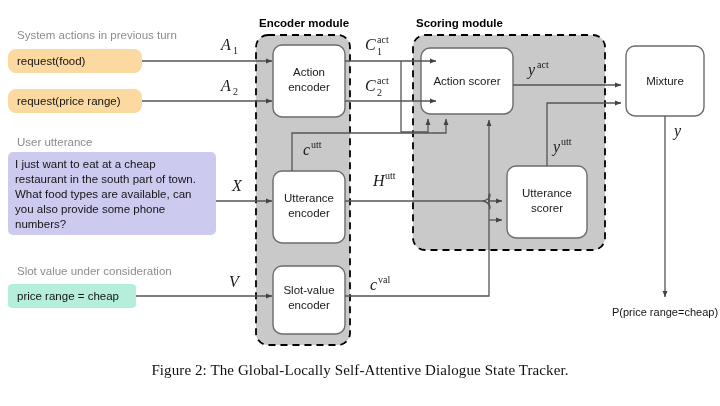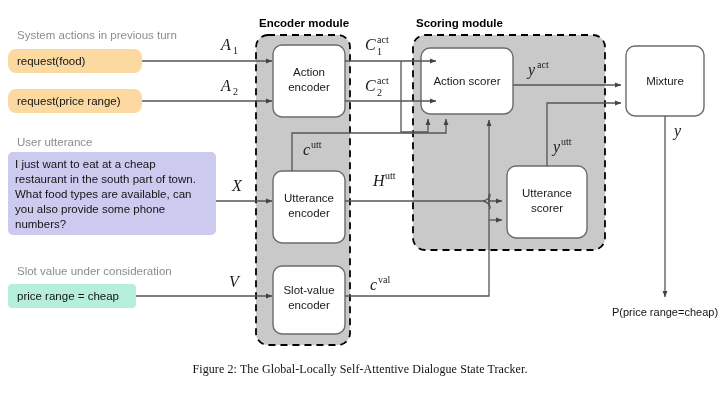--- a/index.html
+++ b/index.html
@@ -76,21 +76,21 @@
     fill: #141414;
     text-anchor: middle;
   }
   .caption {
     position: absolute;
     left: 0;
     top: 362px;
     width: 720px;
     text-align: center;
     font-family: "Liberation Serif", serif;
-    font-size: 12px;
+    font-size: 15px;
     color: #111111;
     letter-spacing: 0.1px;
   }
   .line {
     stroke: #555555;
     stroke-width: 1.3;
     fill: none;
   }
   .modbox {
     fill: #c9c9c9;

